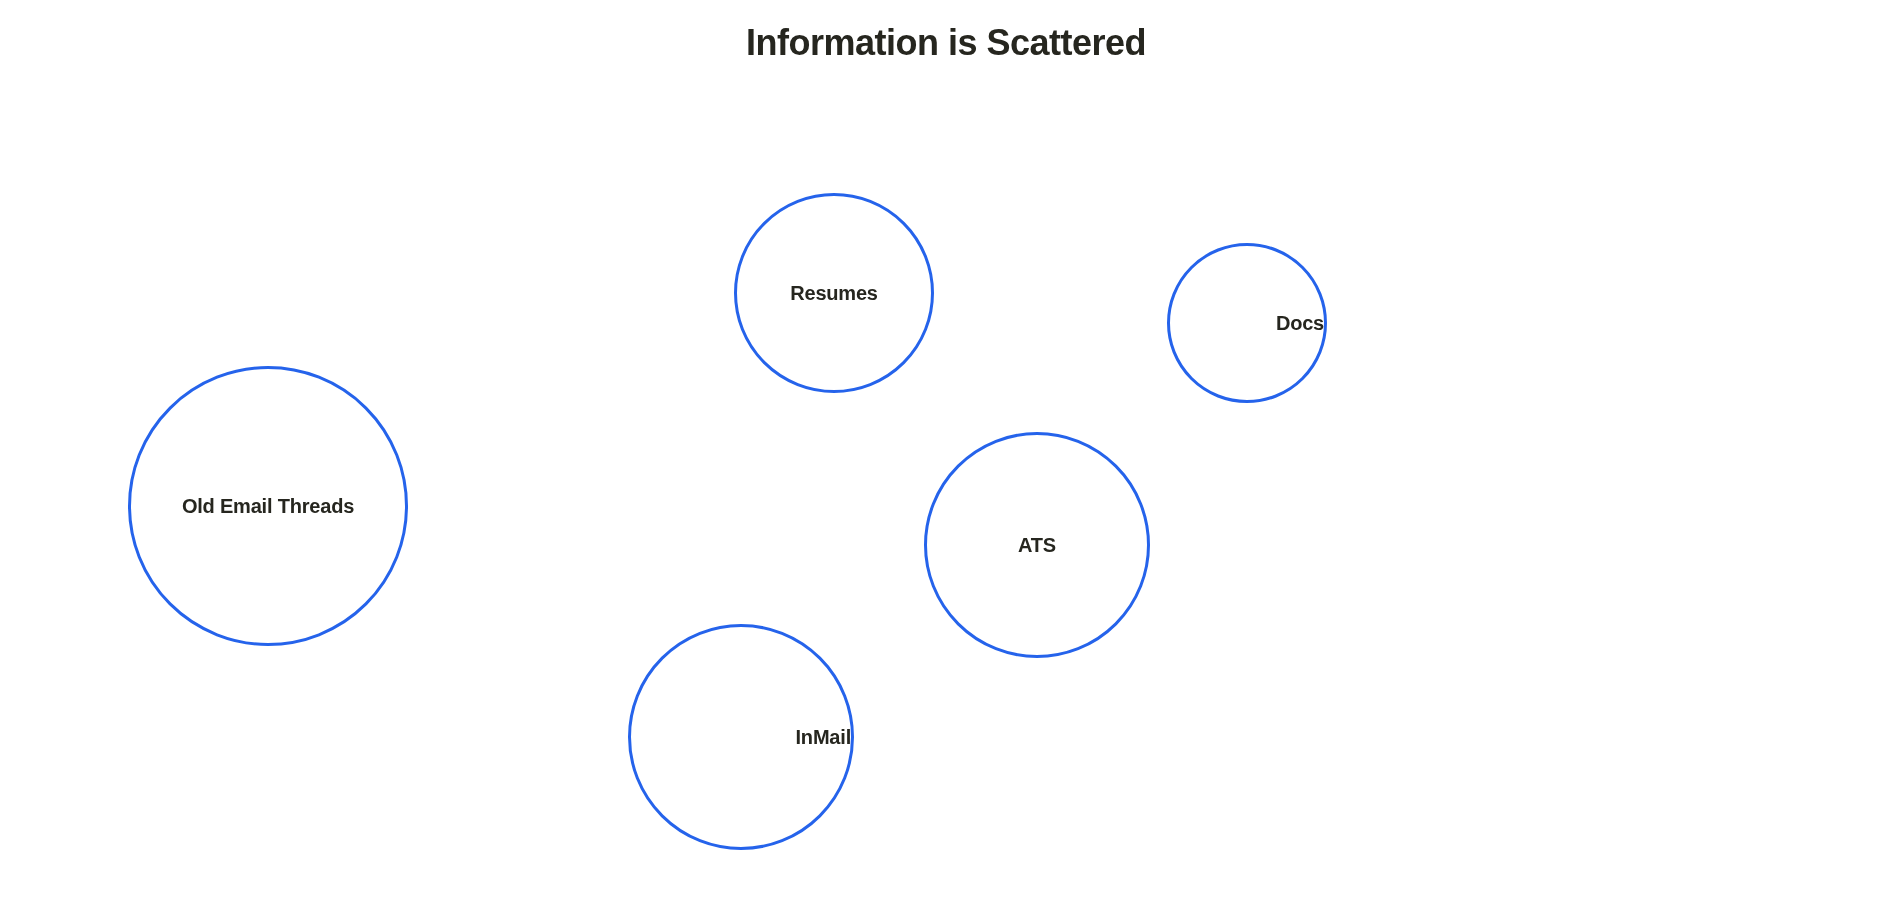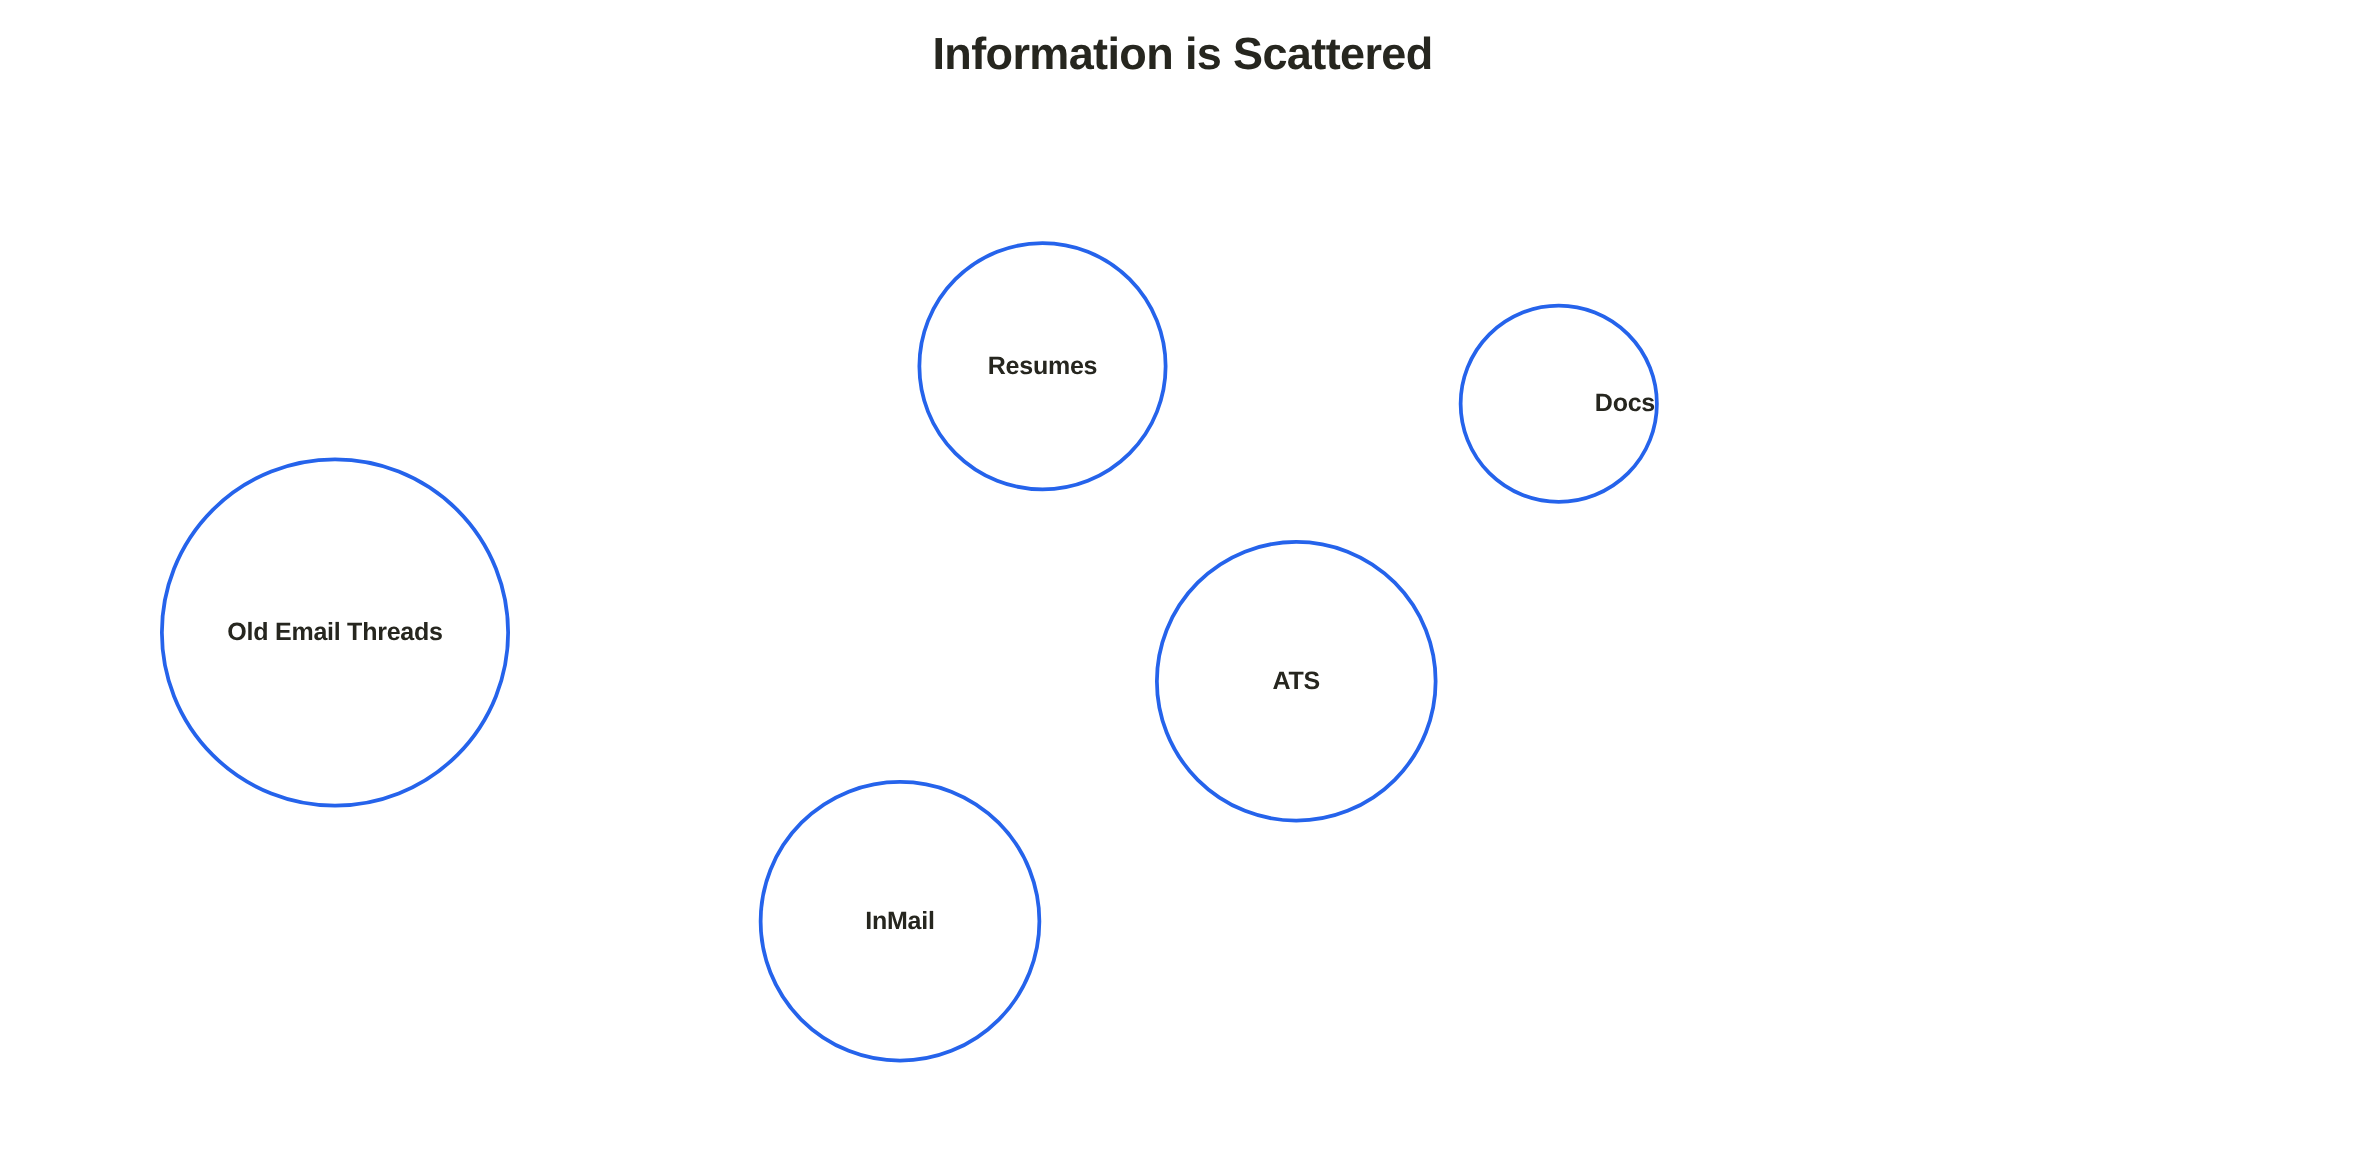--- a/index.html
+++ b/index.html
@@ -57,21 +57,21 @@
 
 <div class="canvas" style="--bg: #ffffff; --stroke: #2563eb; --text: #26261f; width: 1892px; height: 920px;">
   <h1 class="page-title">Information is Scattered</h1>
   <div class="bubble-layer">
       <div class="bubble" style="left: 128px; top: 366px; width: 280px; height: 280px;">
         <span class="bubble-label">Old Email Threads</span>
       </div>
       <div class="bubble" style="left: 734px; top: 193px; width: 200px; height: 200px;">
         <span class="bubble-label">Resumes</span>
       </div>
-      <div class="bubble" style="left: 607px; top: 624px; width: 226px; height: 226px;">
+      <div class="bubble" style="left: 628px; top: 624px; width: 226px; height: 226px; justify-content: flex-end;">
         <span class="bubble-label">InMail</span>
       </div>
       <div class="bubble" style="left: 924px; top: 432px; width: 226px; height: 226px;">
         <span class="bubble-label">ATS</span>
       </div>
       <div class="bubble" style="left: 1167px; top: 243px; width: 160px; height: 160px; justify-content: flex-end;">
         <span class="bubble-label">Docs</span>
       </div>
     </div>
 </div>

